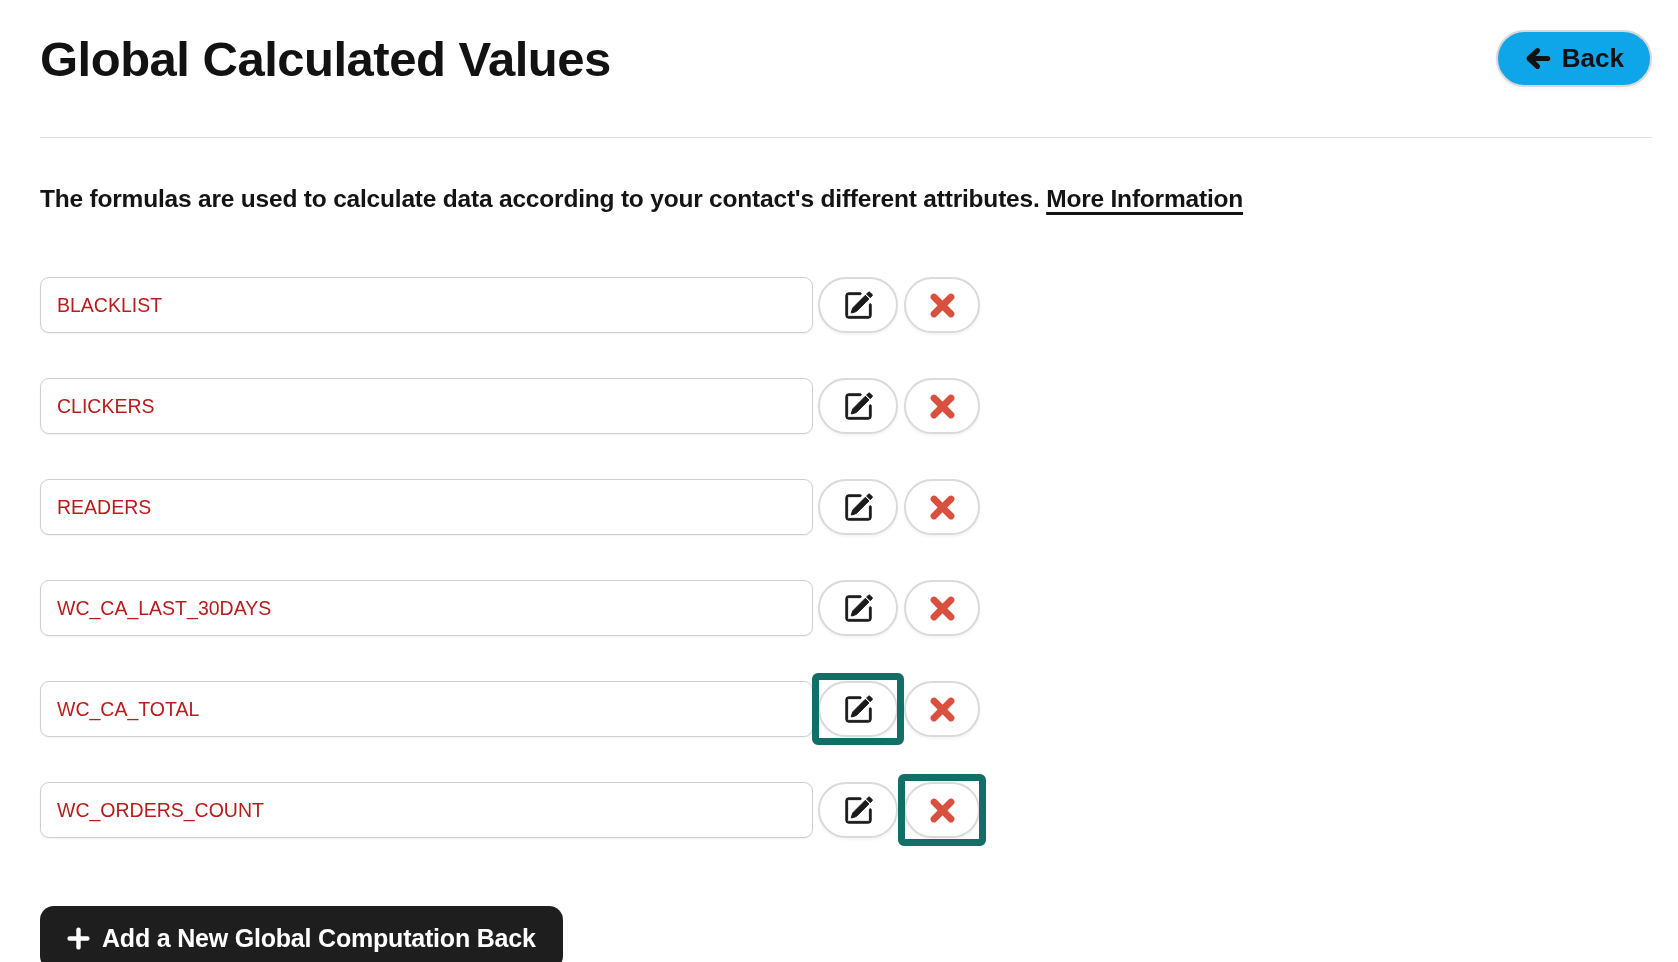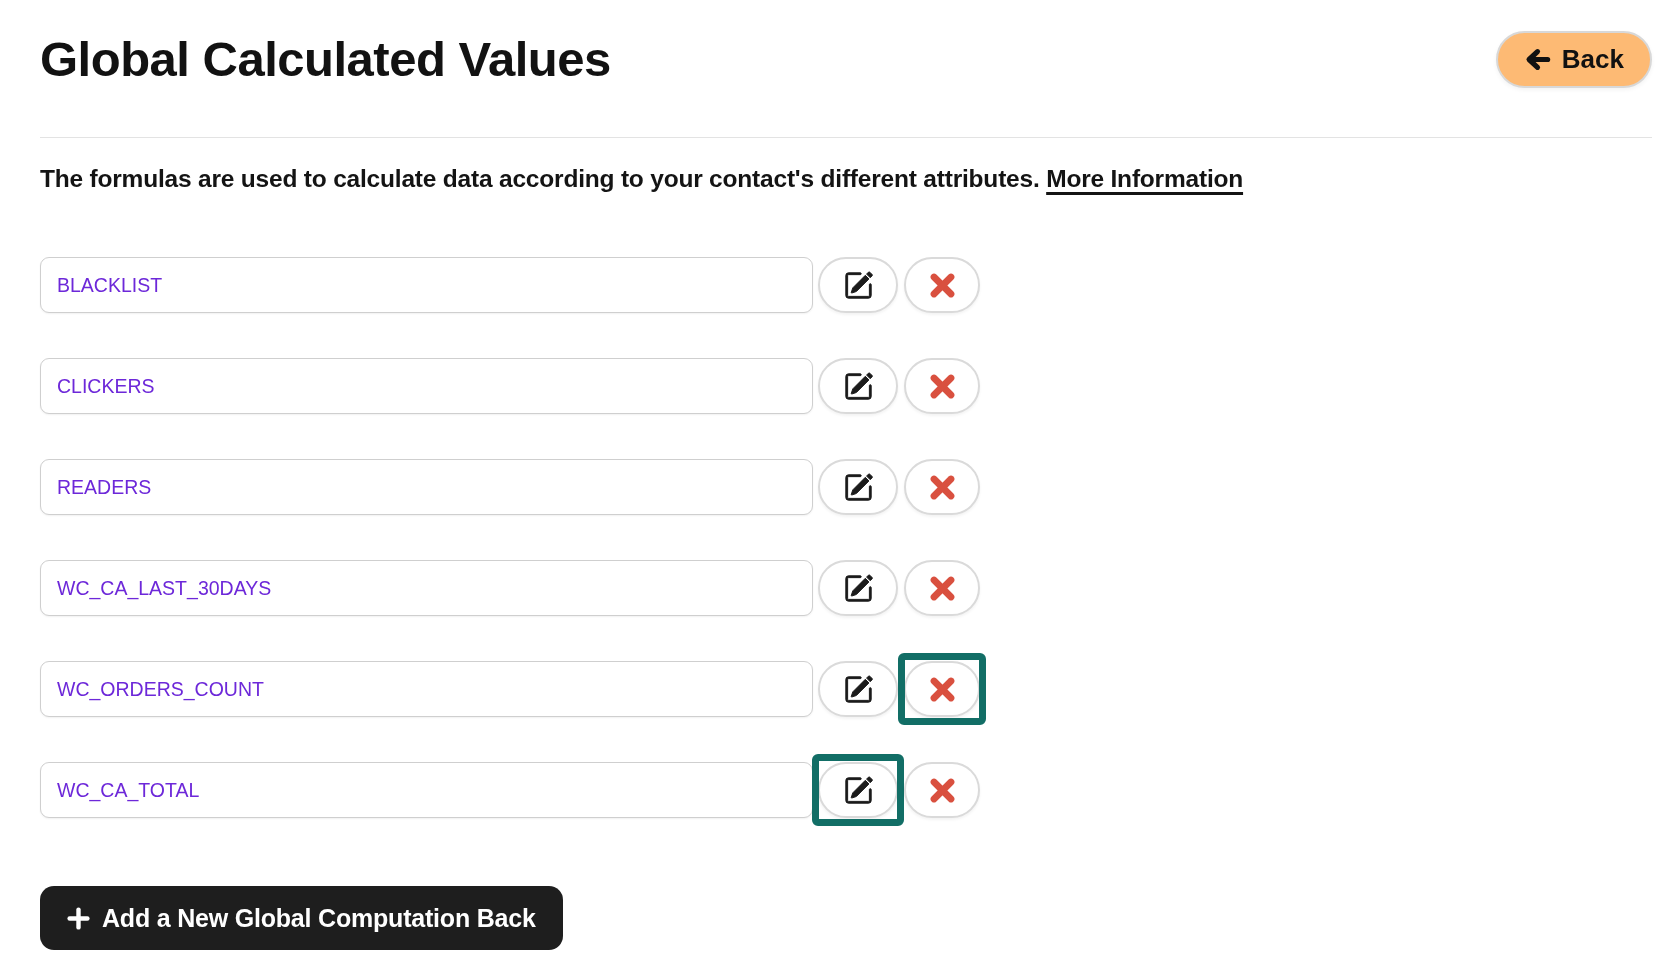--- a/index.html
+++ b/index.html
@@ -6,57 +6,57 @@
   html, body { background: #ffffff; }
   body {
     width: 1678px; height: 962px;
     font-family: "Liberation Sans", sans-serif;
     color: #141414;
     overflow: hidden;
   }
   .page { padding: 30px 26px 0 40px; }
 
   
-  .header-row { display: flex; justify-content: space-between; align-items: center; }
+  .header-row { display: flex; justify-content: space-between; align-items: flex-start; }
   .page-title {
     font-size: 49px; font-weight: 700; letter-spacing: -0.5px;
     color: #121212; line-height: 58px;
   }
   .back-btn {
     display: inline-flex; align-items: center; gap: 11px;
     height: 57px; padding: 0 26px;
-    background: #fdba74; border: 2px solid #d8d8d8; border-radius: 29px;
+    background: #0ea5e9; border: 2px solid #d8d8d8; border-radius: 29px;
     font-family: "Liberation Sans", sans-serif;
     font-size: 26px; font-weight: 700; color: #111;
     box-shadow: 0 2px 4px rgba(0,0,0,.05);
     cursor: pointer;
   }
   .divider { border: none; border-top: 1px solid #e3e3e3; margin-top: 49px; }
 
   
   .description {
-    margin-top: 26px;
+    margin-top: 46px;
     font-size: 24.5px; font-weight: 700; color: #141414; line-height: 30px;
     letter-spacing: -0.2px;
   }
   .description a {
     color: #141414; text-decoration: underline;
     text-decoration-thickness: 3px; text-underline-offset: 5px;
     cursor: pointer;
   }
 
   
   .comp-list { list-style: none; margin-top: 63px; }
   .comp-row { display: flex; align-items: stretch; margin-bottom: 45px; height: 56px; }
   .value-input {
     width: 773px; height: 56px;
     border: 1.5px solid #cfcfcf; border-radius: 9px;
     padding: 0 16px;
     font-family: "Liberation Sans", sans-serif;
-    font-size: 19.5px; color: #6d28d9;
+    font-size: 19.5px; color: #b91c1c;
     box-shadow: 0 1px 2px rgba(0,0,0,.06);
     outline: none; background: #fff;
   }
   .action-btn {
     position: relative;
     height: 56px; border-radius: 28px;
     background: #fff; border: 2px solid #dadada;
     display: flex; align-items: center; justify-content: center;
     box-shadow: 0 2px 3px rgba(0,0,0,.05);
     cursor: pointer;
@@ -179,50 +179,50 @@
         <span class="icon">
           <svg width="25" height="25" viewBox="0 0 20 20" fill="none" stroke="#d9503f" stroke-width="5.4" stroke-linecap="round">
             <path d="M3.2 3.2 L16.8 16.8"></path>
             <path d="M16.8 3.2 L3.2 16.8"></path>
           </svg>
         </span>
       </button>
     </li>
 
     <li class="comp-row">
-      <input class="value-input" type="text" value="WC_ORDERS_COUNT" style="">
-      <button class="action-btn edit-btn">
-        <span class="icon">
-          <svg width="29" height="29" viewBox="0 0 16 16" fill="#1b1b1b" stroke="#1b1b1b" stroke-width="0.55">
-            <path d="M15.502 1.94a.5.5 0 0 1 0 .706L14.459 3.69l-2-2L13.502.646a.5.5 0 0 1 .707 0l1.293 1.293zm-1.75 2.456-2-2L4.939 9.21a.5.5 0 0 0-.121.196l-.805 2.414a.25.25 0 0 0 .316.316l2.414-.805a.5.5 0 0 0 .196-.12l6.813-6.814z"></path>
-            <path fill-rule="evenodd" d="M1 13.5A1.5 1.5 0 0 0 2.5 15h11a1.5 1.5 0 0 0 1.5-1.5v-6a.5.5 0 0 0-1 0v6a.5.5 0 0 1-.5.5h-11a.5.5 0 0 1-.5-.5v-11a.5.5 0 0 1 .5-.5H9a.5.5 0 0 0 0-1H2.5A1.5 1.5 0 0 0 1 2.5v11z"></path>
-          </svg>
-        </span>
-      </button>
-      <button class="action-btn delete-btn highlight">
-        <span class="icon">
-          <svg width="25" height="25" viewBox="0 0 20 20" fill="none" stroke="#d9503f" stroke-width="5.4" stroke-linecap="round">
-            <path d="M3.2 3.2 L16.8 16.8"></path>
-            <path d="M16.8 3.2 L3.2 16.8"></path>
-          </svg>
-        </span>
-      </button>
-    </li>
-
-    <li class="comp-row">
       <input class="value-input" type="text" value="WC_CA_TOTAL" style="">
       <button class="action-btn edit-btn highlight">
         <span class="icon">
           <svg width="29" height="29" viewBox="0 0 16 16" fill="#1b1b1b" stroke="#1b1b1b" stroke-width="0.55">
             <path d="M15.502 1.94a.5.5 0 0 1 0 .706L14.459 3.69l-2-2L13.502.646a.5.5 0 0 1 .707 0l1.293 1.293zm-1.75 2.456-2-2L4.939 9.21a.5.5 0 0 0-.121.196l-.805 2.414a.25.25 0 0 0 .316.316l2.414-.805a.5.5 0 0 0 .196-.12l6.813-6.814z"></path>
             <path fill-rule="evenodd" d="M1 13.5A1.5 1.5 0 0 0 2.5 15h11a1.5 1.5 0 0 0 1.5-1.5v-6a.5.5 0 0 0-1 0v6a.5.5 0 0 1-.5.5h-11a.5.5 0 0 1-.5-.5v-11a.5.5 0 0 1 .5-.5H9a.5.5 0 0 0 0-1H2.5A1.5 1.5 0 0 0 1 2.5v11z"></path>
           </svg>
         </span>
       </button>
       <button class="action-btn delete-btn">
+        <span class="icon">
+          <svg width="25" height="25" viewBox="0 0 20 20" fill="none" stroke="#d9503f" stroke-width="5.4" stroke-linecap="round">
+            <path d="M3.2 3.2 L16.8 16.8"></path>
+            <path d="M16.8 3.2 L3.2 16.8"></path>
+          </svg>
+        </span>
+      </button>
+    </li>
+
+    <li class="comp-row">
+      <input class="value-input" type="text" value="WC_ORDERS_COUNT" style="">
+      <button class="action-btn edit-btn">
+        <span class="icon">
+          <svg width="29" height="29" viewBox="0 0 16 16" fill="#1b1b1b" stroke="#1b1b1b" stroke-width="0.55">
+            <path d="M15.502 1.94a.5.5 0 0 1 0 .706L14.459 3.69l-2-2L13.502.646a.5.5 0 0 1 .707 0l1.293 1.293zm-1.75 2.456-2-2L4.939 9.21a.5.5 0 0 0-.121.196l-.805 2.414a.25.25 0 0 0 .316.316l2.414-.805a.5.5 0 0 0 .196-.12l6.813-6.814z"></path>
+            <path fill-rule="evenodd" d="M1 13.5A1.5 1.5 0 0 0 2.5 15h11a1.5 1.5 0 0 0 1.5-1.5v-6a.5.5 0 0 0-1 0v6a.5.5 0 0 1-.5.5h-11a.5.5 0 0 1-.5-.5v-11a.5.5 0 0 1 .5-.5H9a.5.5 0 0 0 0-1H2.5A1.5 1.5 0 0 0 1 2.5v11z"></path>
+          </svg>
+        </span>
+      </button>
+      <button class="action-btn delete-btn highlight">
         <span class="icon">
           <svg width="25" height="25" viewBox="0 0 20 20" fill="none" stroke="#d9503f" stroke-width="5.4" stroke-linecap="round">
             <path d="M3.2 3.2 L16.8 16.8"></path>
             <path d="M16.8 3.2 L3.2 16.8"></path>
           </svg>
         </span>
       </button>
     </li>
   </ul>
 

